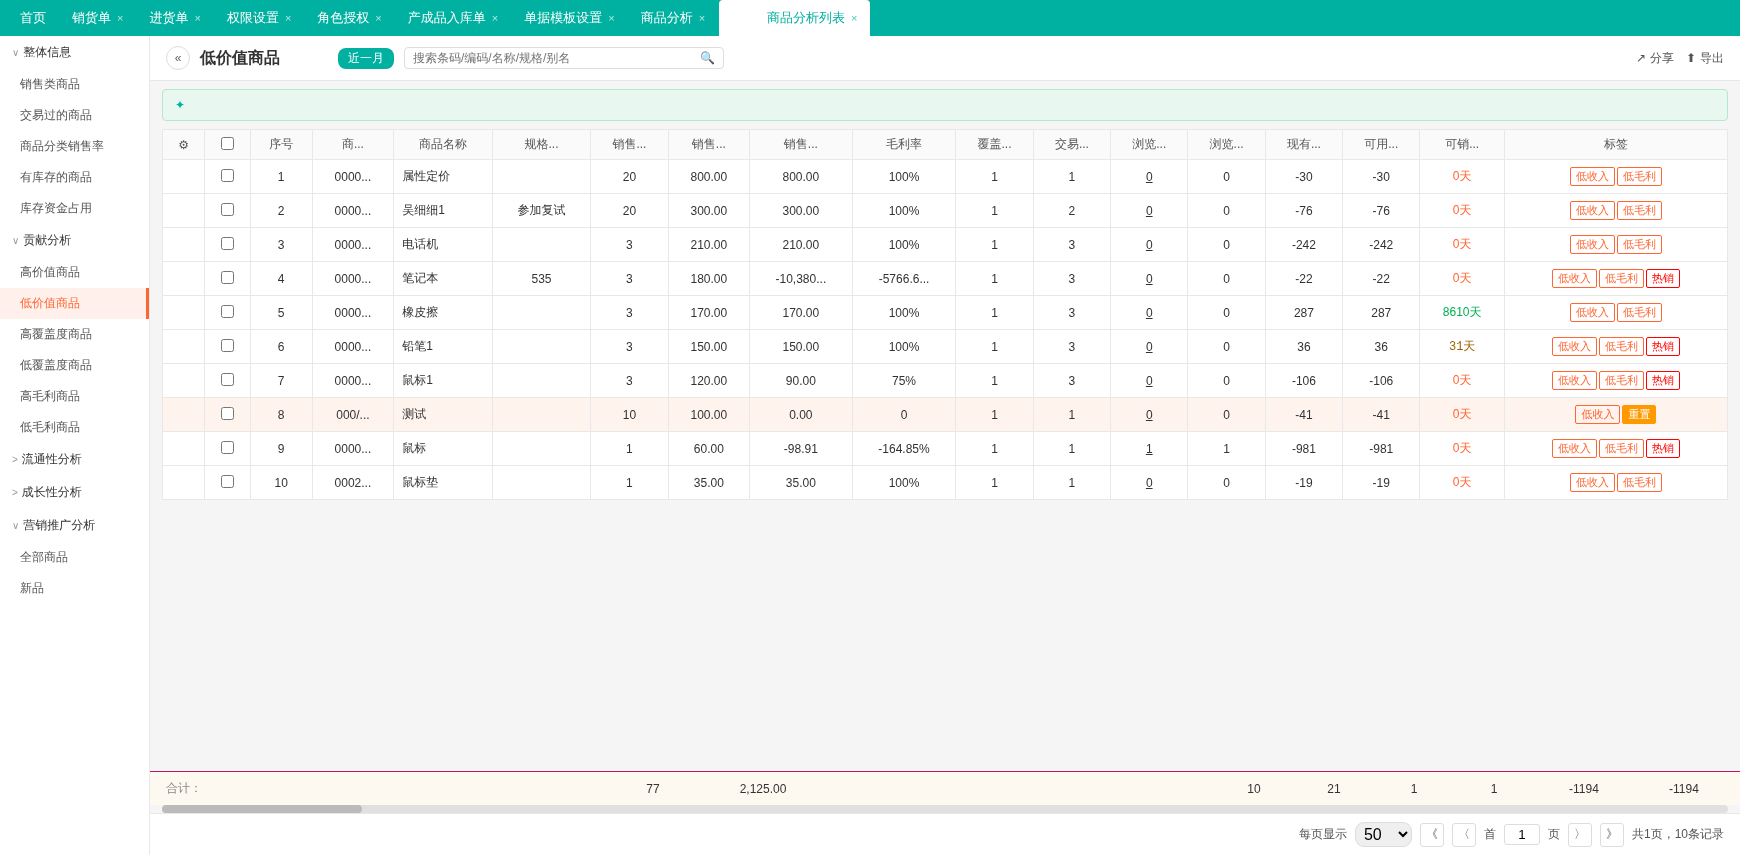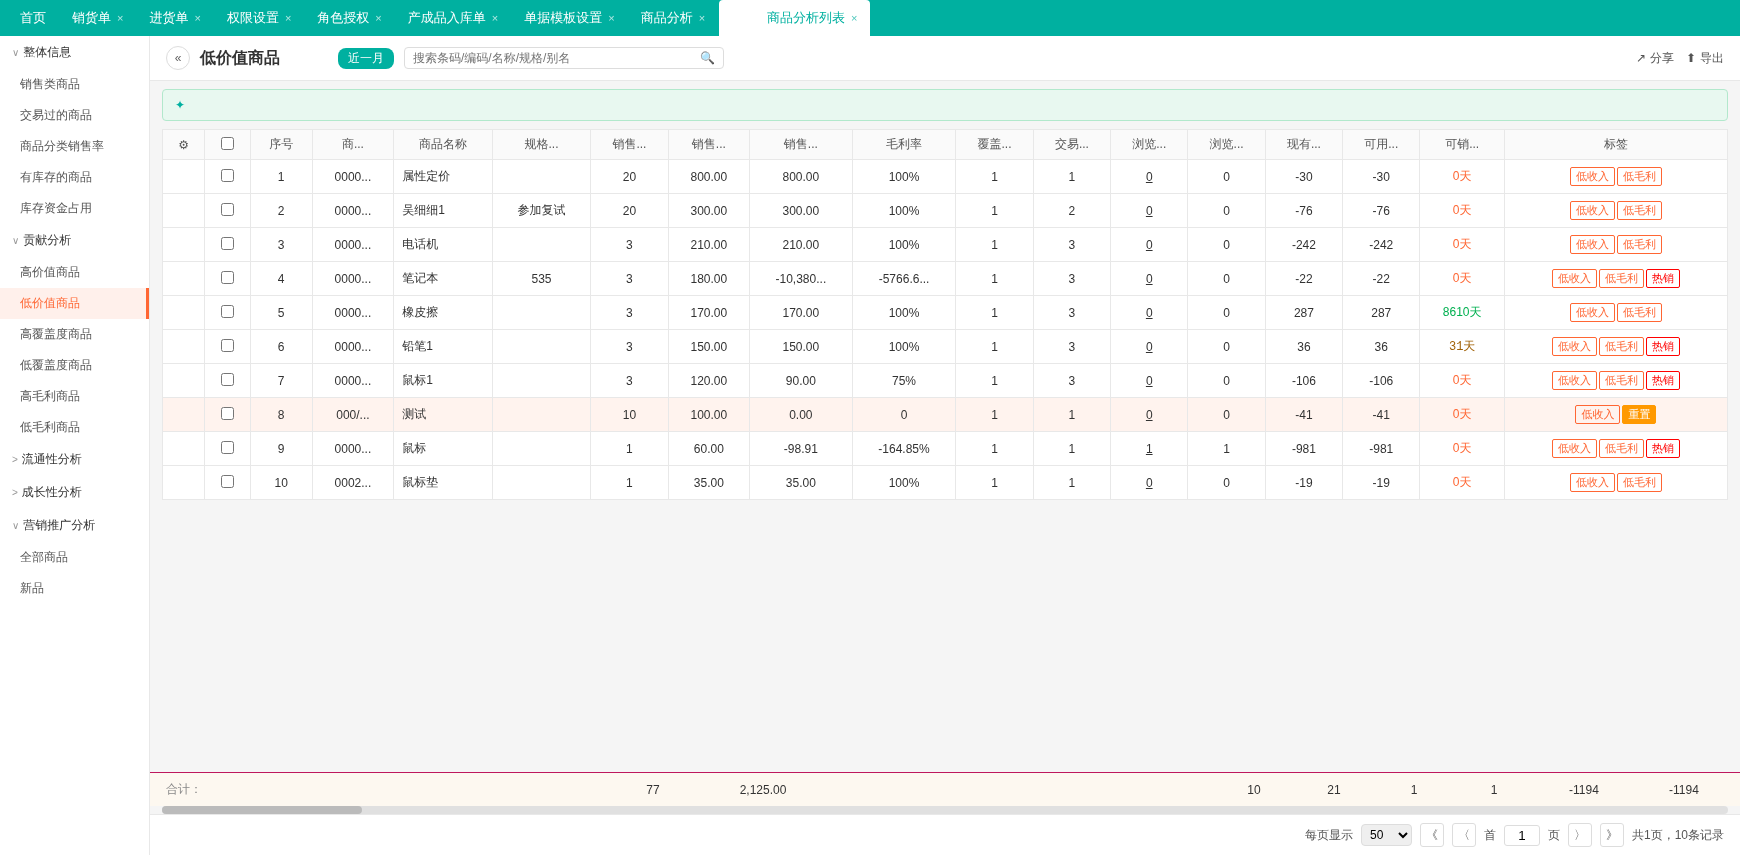--- a/index.html
+++ b/index.html
@@ -48,21 +48,21 @@
     .tag-orange { color: #ff6633; border: 1px solid #ff6633; }
     .tag-red { color: #ff0000; border: 1px solid #ff0000; }
     .tag-warn { background: #ff9900; color: #fff; border: 1px solid #ff9900; text-align: center; }
 
     
     .table-footer { background: #fdf8f0; border-top: 1px solid #be185d; padding: 8px 16px; display: flex; align-items: center; gap: 20px; font-size: 12px; color: #333; }
     .footer-label { color: #888; }
 
     
     .pagination { display: flex; align-items: center; justify-content: flex-end; padding: 8px 16px; background: #fff; border-top: 1px solid #e8e8e8; gap: 8px; font-size: 12px; color: #555; }
-    .pagination select { border: 1px solid #ddd; padding: 2px 4px; font-size: 12px; border-radius: 4px; }
+    .pagination select { border: 1px solid #ddd; padding: 2px 4px; font-size: 16px; border-radius: 9px; }
     .page-btn { width: 24px; height: 24px; border: 1px solid #ddd; border-radius: 3px; display: flex; align-items: center; justify-content: center; cursor: pointer; background: #fff; }
     .page-input { width: 36px; text-align: center; border: 1px solid #ddd; padding: 2px; border-radius: 3px; }
 
     
     .table-area::-webkit-scrollbar { width: 6px; height: 6px; }
     .table-area::-webkit-scrollbar-track { background: #f1f1f1; }
     .table-area::-webkit-scrollbar-thumb { background: #ccc; border-radius: 3px; }
   </style>
 </head>
 <body>

